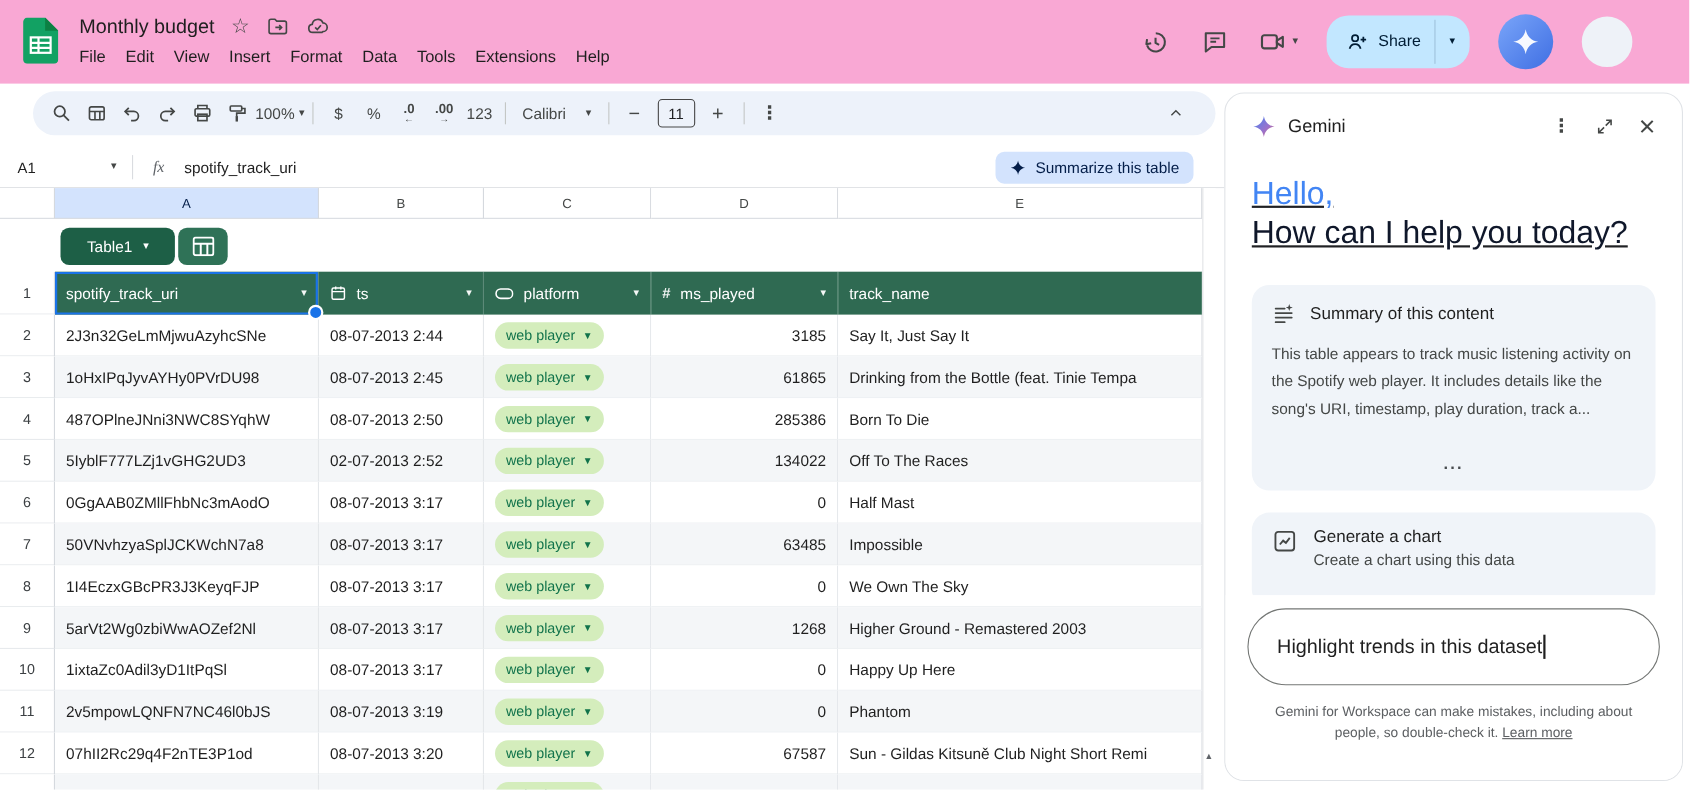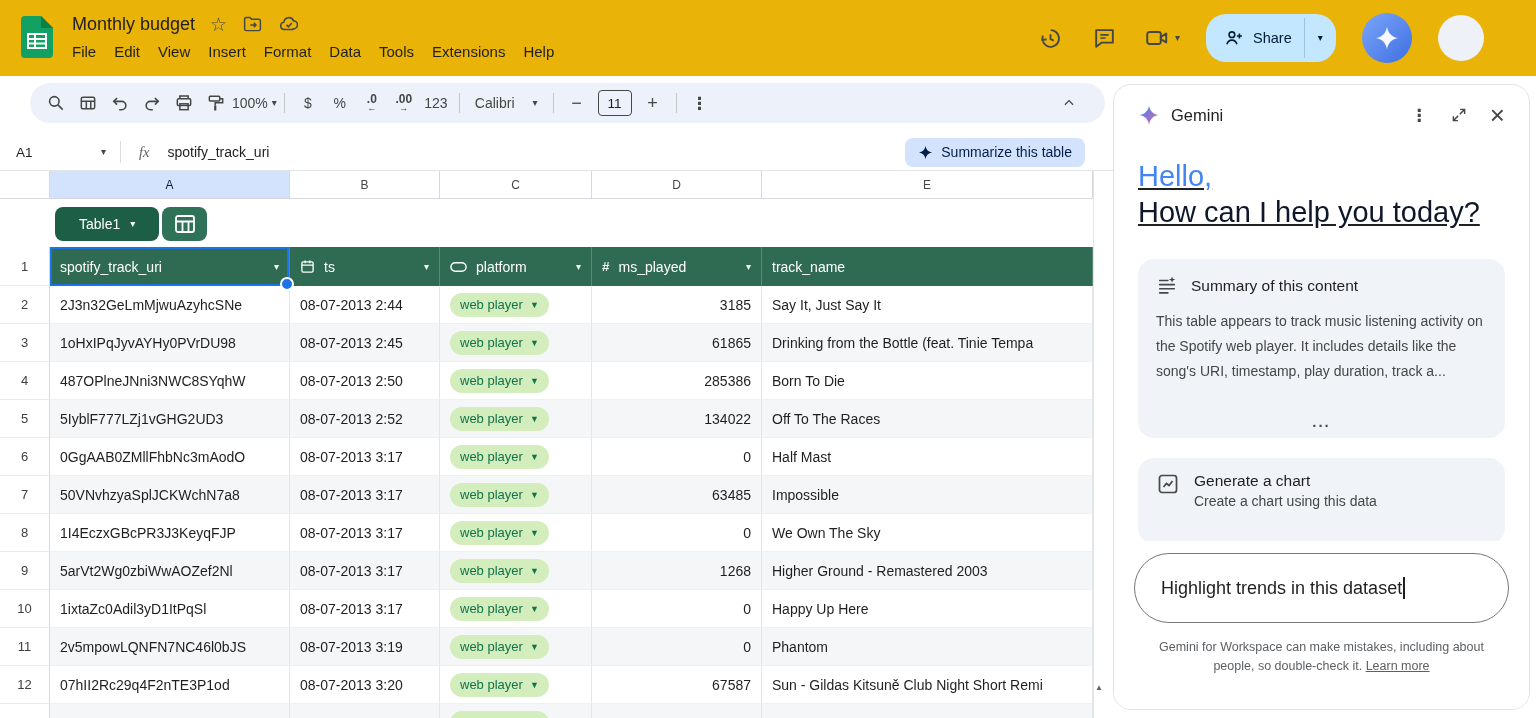--- a/index.html
+++ b/index.html
@@ -1,21 +1,21 @@
 <!DOCTYPE html>
 <html><head>
 <meta charset="utf-8">
 <style>
   html,body{margin:0;padding:0;background:#fff;}
   .screen{position:relative;width:1536px;height:718px;overflow:hidden;background:#fff;
     font-family:"Liberation Sans","DejaVu Sans",sans-serif;color:#202124;}
   svg{display:block;}
 
   
-  .topbar{position:absolute;top:0;left:0;width:1536px;height:76px;background:#eab308;}
+  .topbar{position:absolute;top:0;left:0;width:1536px;height:76px;background:#f9a8d4;}
   .sheets-logo{position:absolute;left:21px;top:16px;}
   .title-area{position:absolute;left:72px;top:9px;}
   .title-row{display:flex;align-items:center;gap:15px;height:30px;}
   .doc-title{font-size:18px;font-weight:500;color:#1f1f1f;white-space:nowrap;}
   .title-ico{color:#444746;display:flex;align-items:center;}
   .star-ico{font-size:19px;line-height:1;}
   .menubar{display:flex;margin-left:-9px;margin-top:1px;}
   .menu-item{font-size:15px;color:#1f1f1f;padding:3px 9px;border-radius:6px;cursor:default;white-space:nowrap;}
   .topbar-actions{position:absolute;top:11px;left:1036px;display:flex;align-items:center;gap:26px;height:54px;}
   .tb-ico{display:flex;align-items:center;justify-content:center;width:28px;height:28px;}
@@ -86,21 +86,21 @@
   
   .gemini-panel{position:absolute;top:84px;left:1113px;width:417px;height:626px;background:#fff;border:1px solid #e0e3e7;border-radius:18px;box-sizing:border-box;overflow:hidden;}
   .gp-header{display:flex;align-items:center;gap:11px;padding:17px 24px 6px 24px;}
   .gp-title{font-size:16.5px;font-weight:500;color:#1f1f1f;}
   .gp-actions{margin-left:auto;display:flex;align-items:center;gap:22px;color:#444746;}
   .gp-kebab{font-size:17px;font-weight:700;}
   .gp-close{font-size:26px;line-height:1;color:#444746;}
   .gp-greeting{padding:24px 24px 0;line-height:1.25;text-decoration:underline;}
   .hello{font-size:29px;color:#4285f4;}
   .question{font-size:29px;color:#0f172a;}
-  .gp-card{margin:28px 24px 0;background:#f0f4f9;border-radius:16px;padding:16px 18px 8px;}
+  .gp-card{margin:28px 24px 0;background:#f0f4f9;border-radius:16px;padding:16px 18px 16px;}
   .card-head{display:flex;align-items:center;gap:13px;}
   .card-title{font-size:15.5px;font-weight:500;color:#1f1f1f;}
   .card-sub{font-size:14px;color:#444746;margin-top:3px;}
   .card-body{position:relative;margin-top:12px;font-size:14px;line-height:25px;color:#444746;height:100px;overflow:hidden;}
   .card-body::after{content:"";position:absolute;left:0;right:0;bottom:0;height:22px;background:linear-gradient(rgba(240,244,249,0),#f0f4f9);}
   .card-more{text-align:center;font-weight:700;letter-spacing:2px;color:#474b4f;margin-top:4px;font-size:15px;}
   .gp-card.chart{margin-top:20px;padding:14px 18px;min-height:86px;box-sizing:border-box;}
   .chart-head{display:flex;align-items:flex-start;gap:14px;}
   .gp-bottom{position:absolute;left:0;right:0;bottom:0;height:168px;background:#fff;padding:12px 20px 0;box-sizing:border-box;}
   .gp-input{height:70px;border:1px solid #747775;border-radius:35px;display:flex;align-items:center;padding:0 26px;font-size:18px;color:#1f1f1f;background:#fff;box-sizing:border-box;overflow:hidden;white-space:nowrap;}
@@ -388,21 +388,21 @@
               <span class="chip-label">web player</span>
               <span class="chip-caret">▼</span>
             </span>
           </div>
           <div class="cell col-d num">285386</div>
           <div class="cell col-e">Born To Die</div>
         </div>
         <div class="sheet-row band">
           <div class="rowhead">5</div>
           <div class="cell col-a">5IyblF777LZj1vGHG2UD3</div>
-          <div class="cell col-b">08-07-2013 2:52</div>
+          <div class="cell col-b">02-07-2013 2:52</div>
           <div class="cell col-c">
             <span class="chip">
               <span class="chip-label">web player</span>
               <span class="chip-caret">▼</span>
             </span>
           </div>
           <div class="cell col-d num">134022</div>
           <div class="cell col-e">Off To The Races</div>
         </div>
         <div class="sheet-row">

